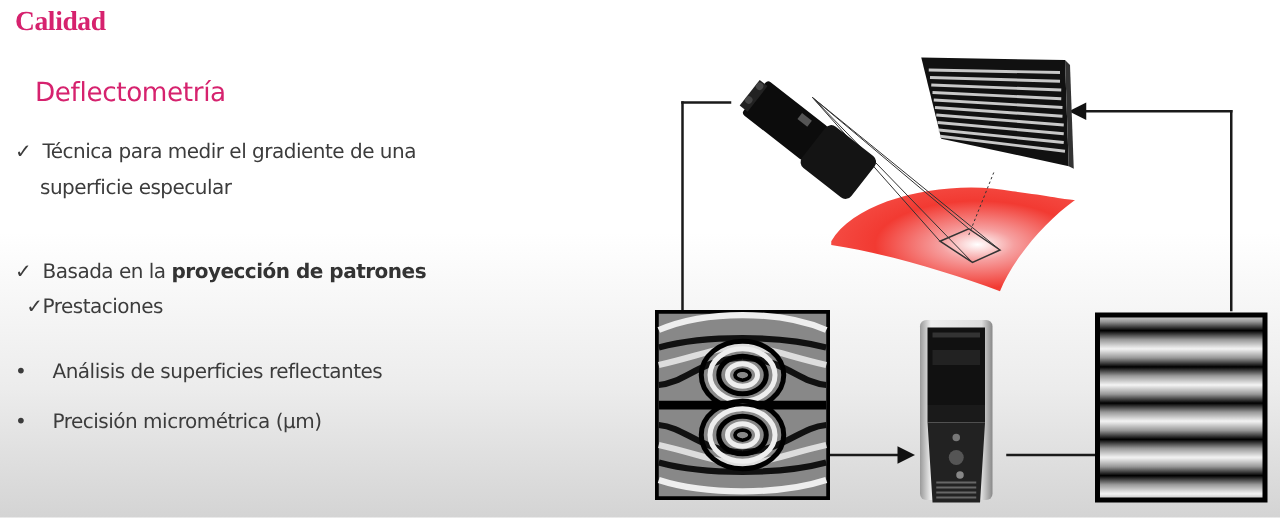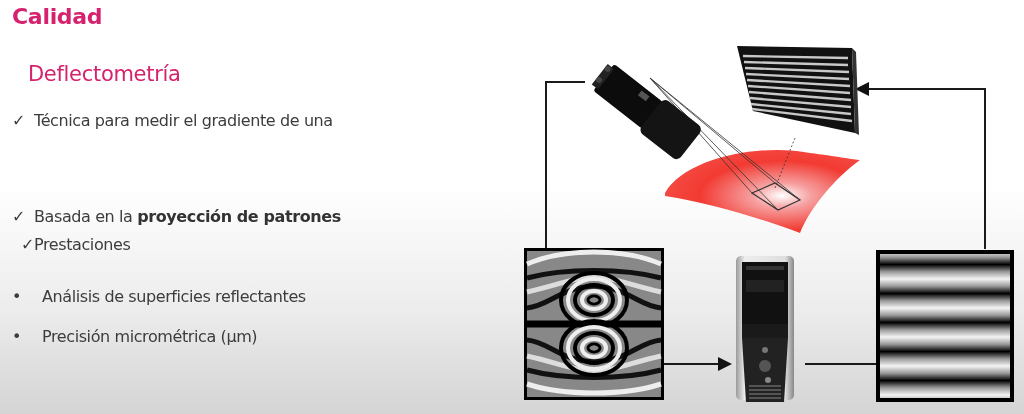--- a/index.html
+++ b/index.html
@@ -6,20 +6,21 @@
   body {
     width: 1024px; height: 414px; overflow: hidden; position: relative;
     background: linear-gradient(to bottom, #ffffff 0%, #ffffff 45%, #ececec 75%, #d4d4d4 100%);
     font-family: "DejaVu Sans", "Liberation Sans", sans-serif;
     color: #3a3a3a;
   }
   .abs { position: absolute; }
   .title {
     left: 12px; top: 4px; font-size: 22px; font-weight: bold; color: #d6226e;
     letter-spacing: -0.3px;
+    font-family: Liberation Serif, serif;
   }
   .subtitle {
     left: 28px; top: 62px; font-size: 21px; color: #d6226e; letter-spacing: -0.3px;
   }
   .bullets { left: 12px; top: 106px; width: 470px; }
   .b { position: absolute; font-size: 16px; line-height: 29px; letter-spacing: -0.4px; color: #3c3c3c; }
   .b .mark { display: inline-block; width: 22px; }
   .b .cont { padding-left: 20px; display: block; }
   .b strong { font-weight: bold; color: #333; }
   .dot { display: inline-block; width: 30px; padding-left: 0px; }
@@ -29,20 +30,21 @@
 </style>
 </head>
 <body>
 
 <div class="abs title">Calidad</div>
 <div class="abs subtitle">Deflectometría</div>
 
 <div class="abs bullets">
   <div class="b" style="top:0px;">
     <span class="mark">✓</span><span>Técnica para medir el gradiente de una</span>
+    <span class="cont">superficie especular</span>
   </div>
   <div class="b" style="top:70px;margin-top:26px;">
     <span class="mark">✓</span><span>Basada en la </span><strong>proyección de patrones</strong>
   </div>
   <div class="b" style="top:124px;text-align:right;">
     <span class="mark">✓</span><span>Prestaciones</span>
   </div>
   <div class="b" style="top:176px;">
     <span class="dot">•</span><span>Análisis de superficies reflectantes</span>
   </div>

